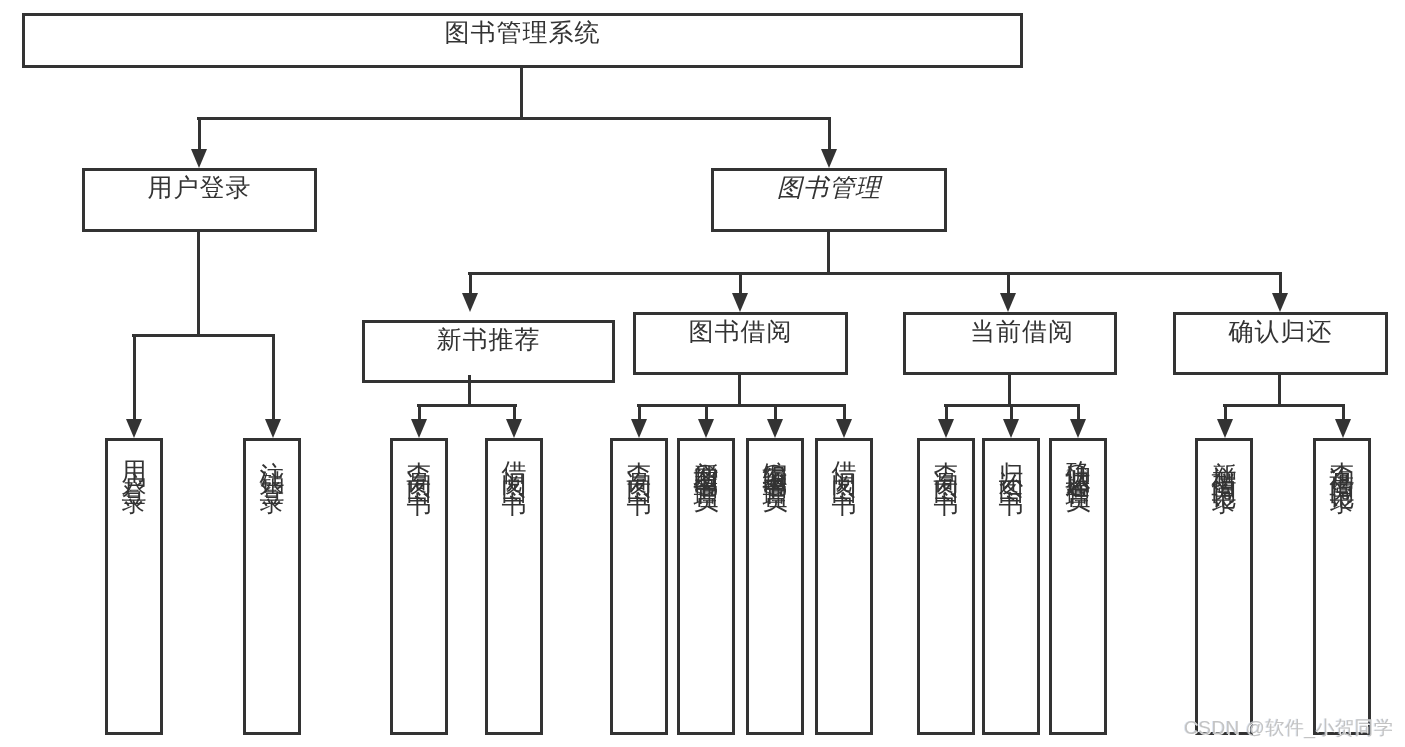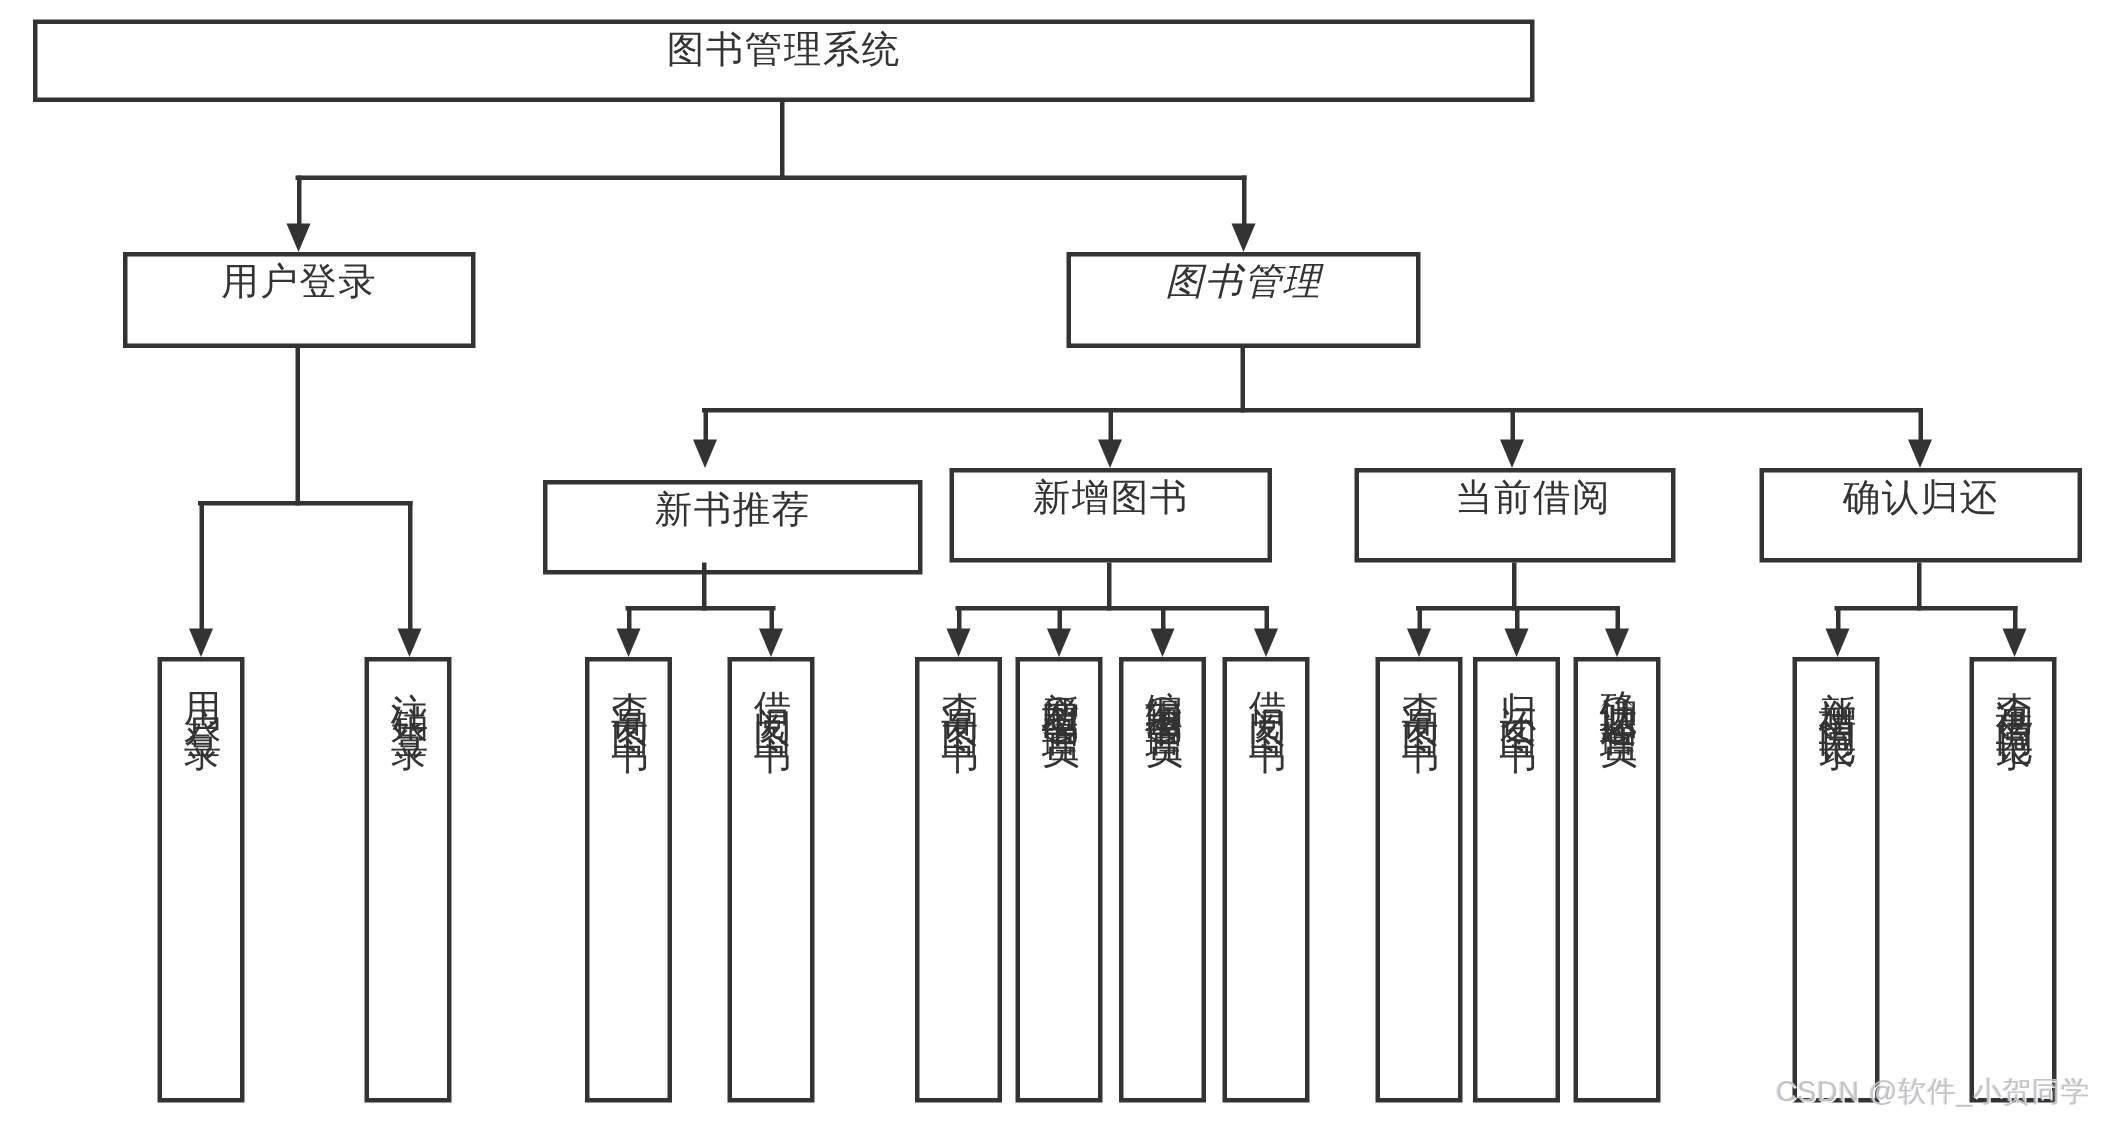--- a/index.html
+++ b/index.html
@@ -94,21 +94,21 @@
     </div>
   <div class="arrow" style="left:1272px;top:272px;height:40px;">
       <i class="stem"></i>
       <i class="head"></i>
     </div>
 
   <div class="box" style="left:362px;top:320px;width:253px;height:63px;">
     <span>新书推荐</span>
   </div>
   <div class="box" style="left:633px;top:312px;width:215px;height:63px;">
-    <span>新增图书</span>
+    <span>图书借阅</span>
   </div>
   <div class="box" style="left:903px;top:312px;width:214px;height:63px;padding-left:24px;">
     <span>当前借阅</span>
   </div>
   <div class="box" style="left:1173px;top:312px;width:215px;height:63px;">
     <span>确认归还</span>
   </div>
 
   <div class="vline" style="left:468px;top:375px;height:32px;"></div>
   <div class="hline" style="left:417px;top:404px;width:100px;"></div>

